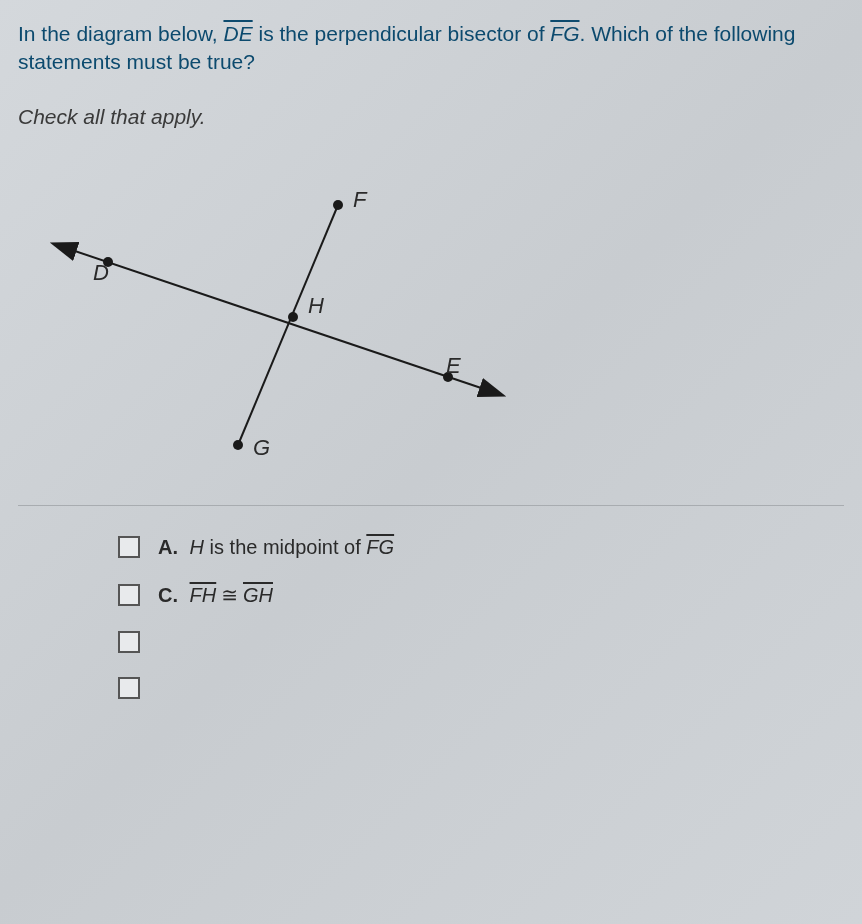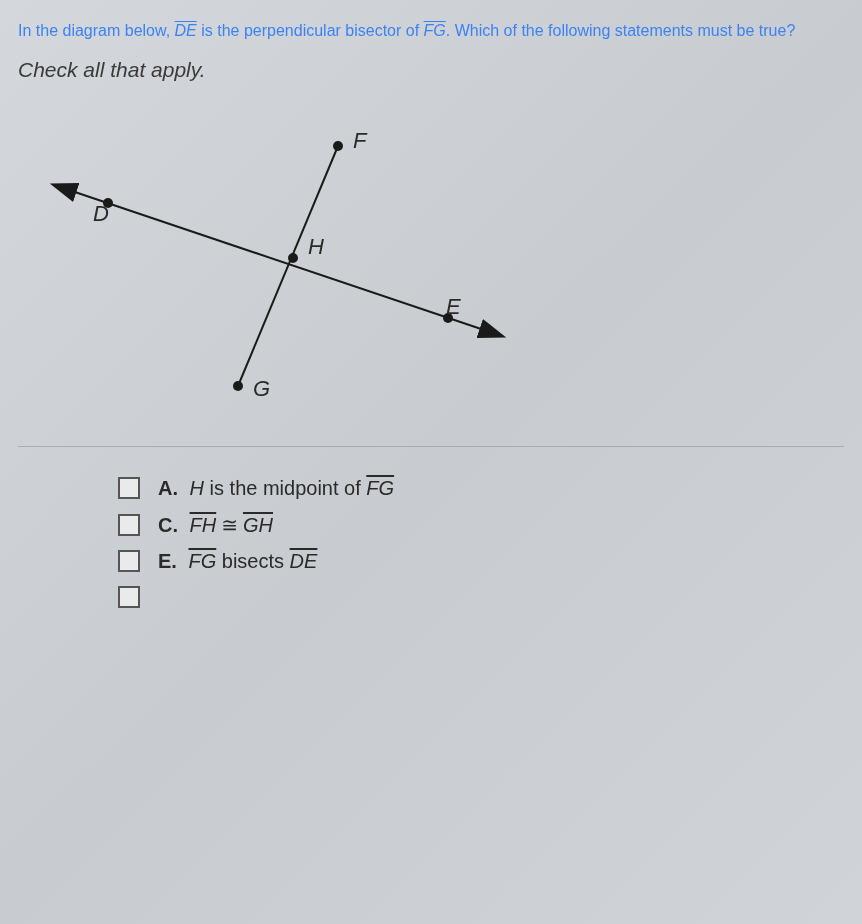--- a/index.html
+++ b/index.html
@@ -10,53 +10,53 @@
     body {
       font-family: Arial, Helvetica, sans-serif;
       background: linear-gradient(135deg, #d4d8dc 0%, #c8ccd0 50%, #d0d4d8 100%);
       width: 862px;
       height: 924px;
       padding: 20px 18px;
       color: #3a3a3a;
       position: relative;
     }
     .question-text {
-      font-size: 16px;
+      font-size: 21px;
       line-height: 1.35;
-      color: #3b82f6;
-      margin-bottom: 16px;
+      color: #0c4a6e;
+      margin-bottom: 28px;
     }
     .overline {
       text-decoration: overline;
       font-style: italic;
     }
     .italic {
       font-style: italic;
     }
     .instructions {
       font-size: 21px;
       font-style: italic;
       color: #3a3a3a;
-      margin-bottom: 24px;
+      margin-bottom: 36px;
     }
     .diagram-container {
       width: 520px;
       height: 310px;
       margin: 10px 0 30px 0;
     }
     .divider {
       border: none;
       border-top: 1px solid #a8acb0;
       margin: 10px 0 30px 0;
     }
     .options {
       padding-left: 100px;
       display: flex;
       flex-direction: column;
-      gap: 13px;
+      gap: 24px;
     }
     .option {
       display: flex;
       align-items: center;
       gap: 18px;
     }
     .checkbox {
       width: 22px;
       height: 22px;
       border: 2px solid #555;
@@ -135,23 +135,19 @@
     <div class="checkbox"></div>
     <div class="option-text">
       <span class="letter">C.</span>
       <span class="overline">FH</span><span class="congruent"> ≅ </span><span class="overline">GH</span>
     </div>
   </div>
 
 
   <div class="option">
     <div class="checkbox"></div>
-    <div class="option-text">
-      <span class="letter">E.</span>
-      <span class="overline">FG</span><span> bisects </span><span class="overline">DE</span>
-    </div>
   </div>
 
   <div class="option">
     <div class="checkbox"></div>
   </div>
 
 </div>
 
 </body></html>

